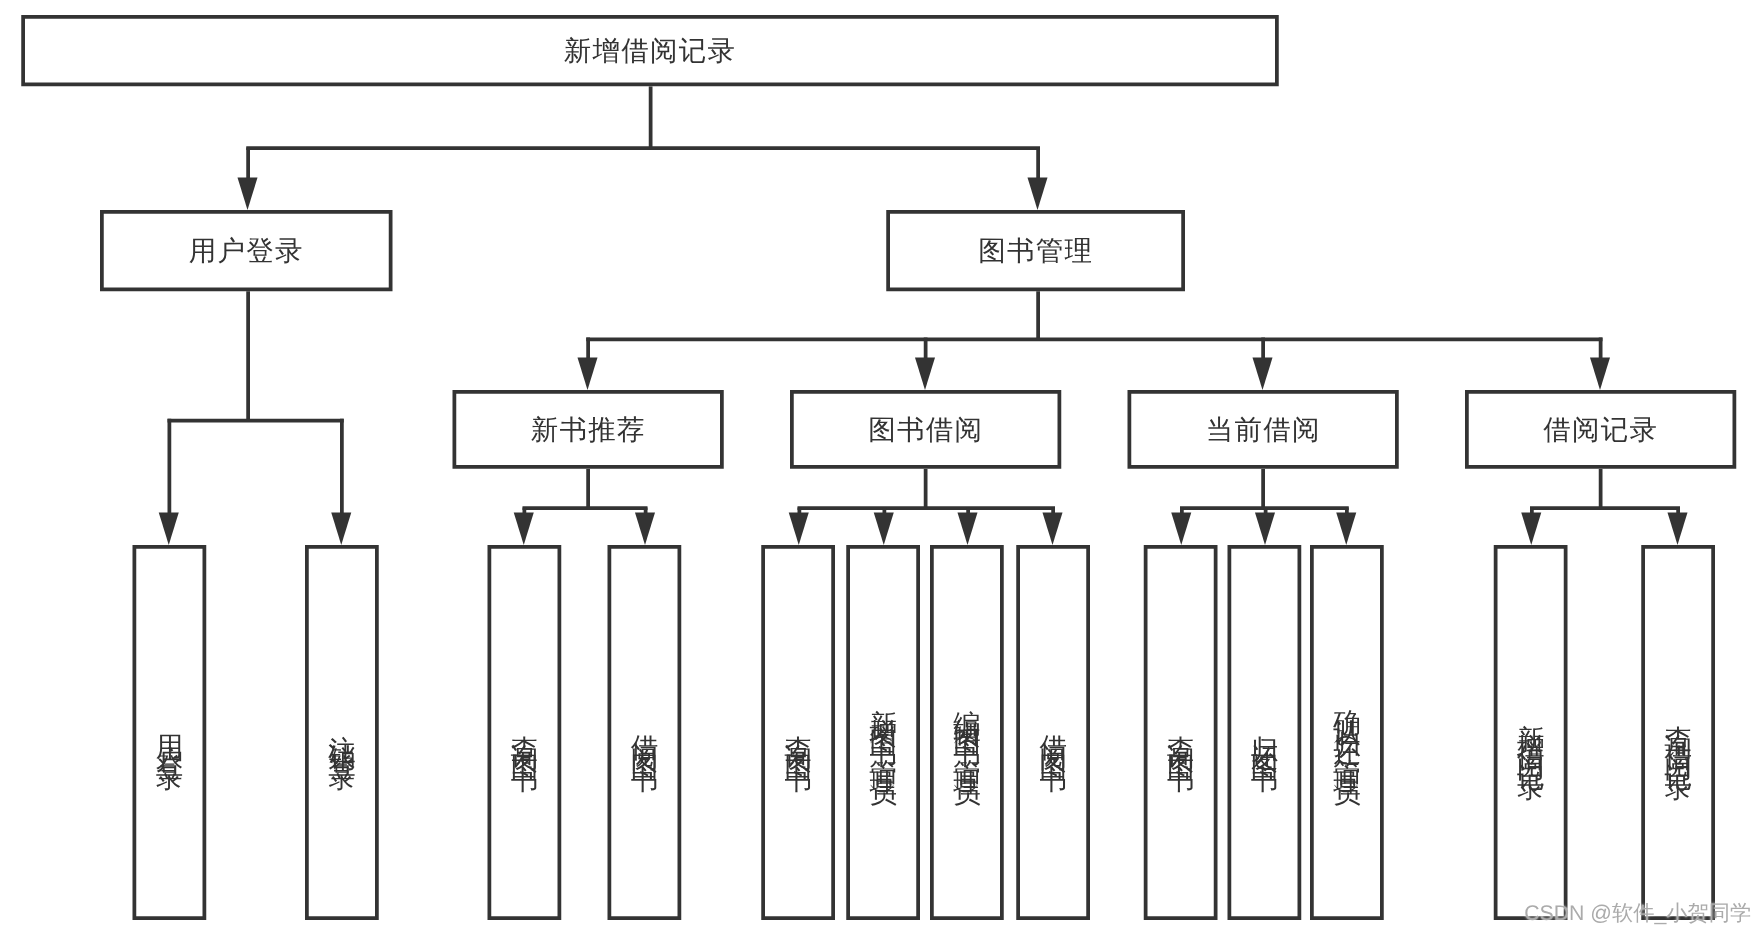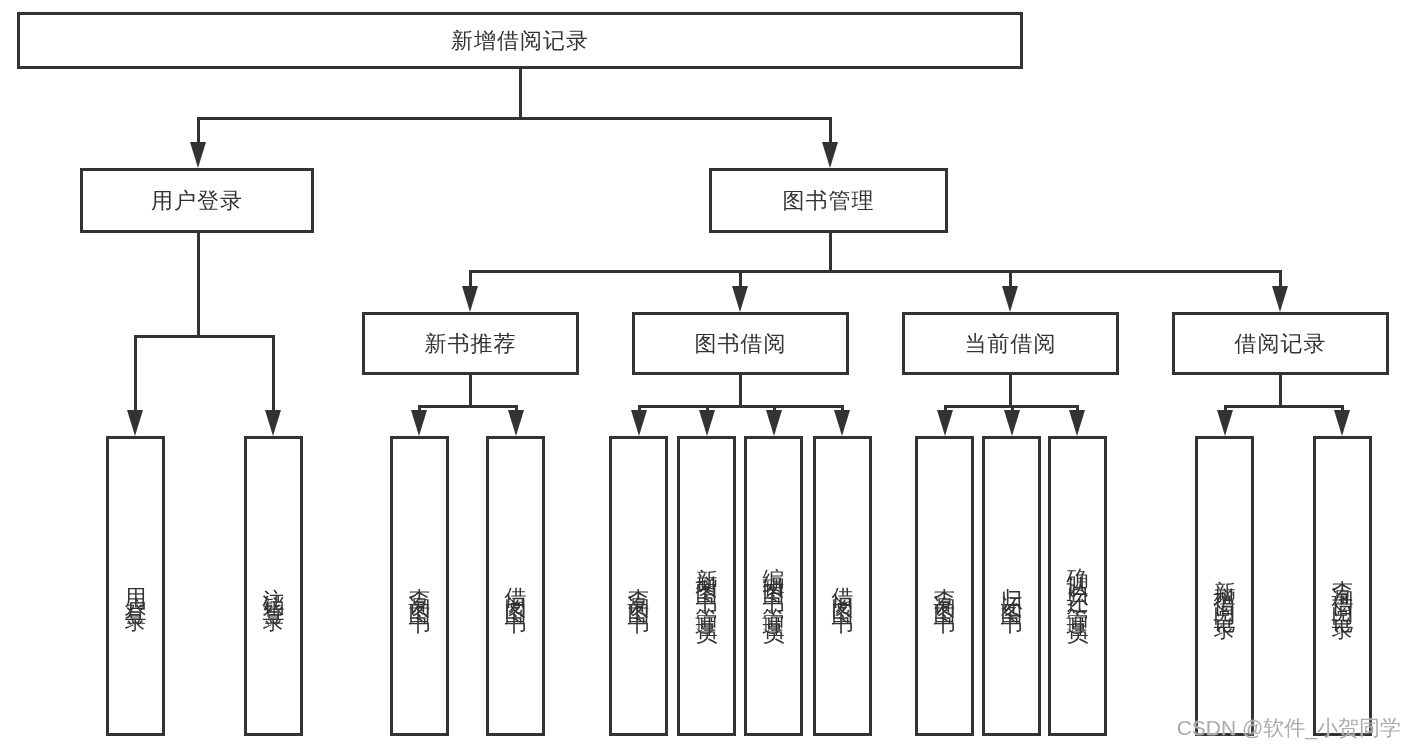--- a/index.html
+++ b/index.html
@@ -26,21 +26,21 @@
   }
   .vl{position:absolute; width:3px; background:var(--line);}
   .hl{position:absolute; height:3px; background:var(--line);}
   .arr{
     position:absolute; width:0; height:0;
     border-left:8px solid transparent; border-right:8px solid transparent;
     border-top:26px solid var(--line);
   }
   .wm{
     position:absolute; right:4px; bottom:5px; z-index:9;
-    font-size:21px; color:var(--watermark);
+    font-size:17px; color:var(--watermark);
     text-shadow:0 0 2px #ffffff; white-space:nowrap;
   }
 </style>
 </head>
 <body>
 
 <div id="canvas">
 
   <div>
 

